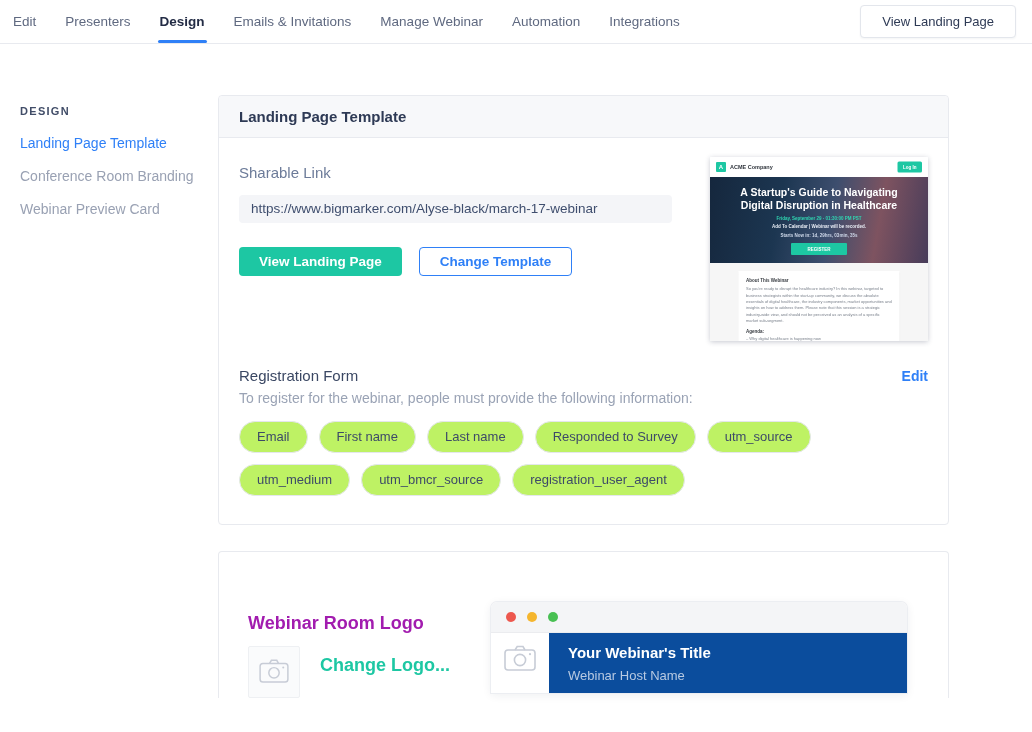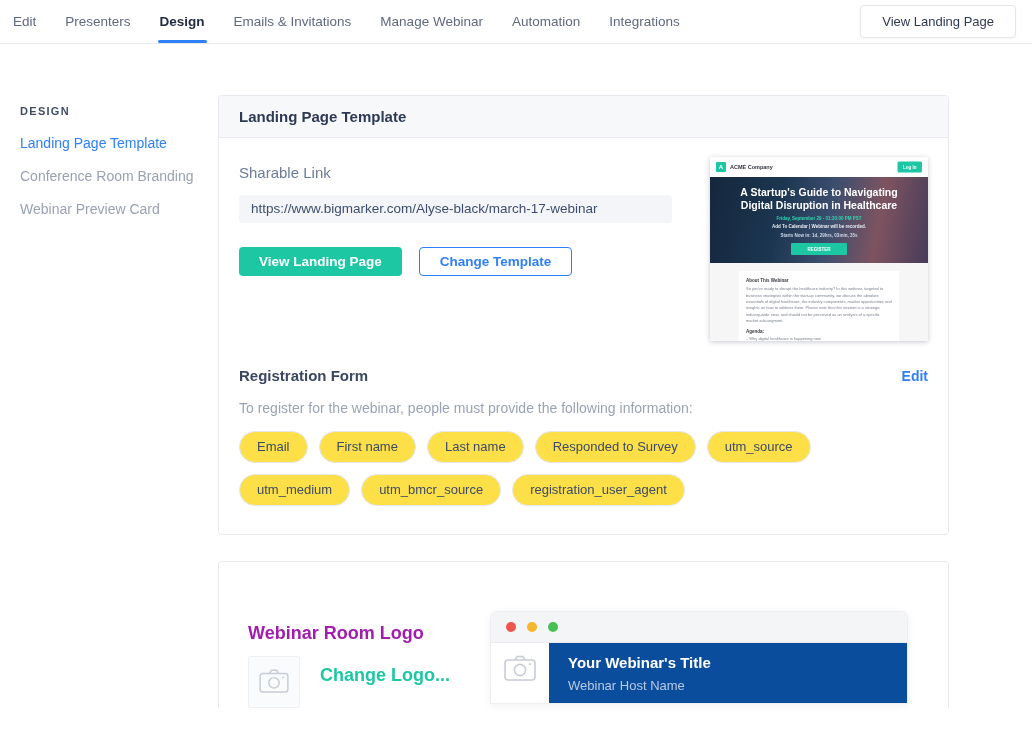--- a/index.html
+++ b/index.html
@@ -55,25 +55,25 @@
   .t-lower { height:156px; padding-top:16px; }
   .t-card { width:322px; margin:0 auto; background:#fff; box-shadow:0 1px 3px rgba(0,0,0,.12); padding:13px 15px; text-align:left; }
   .t-about-h { font-size:9px; font-weight:700; color:#35393f; }
   .t-about-p { margin-top:7px; font-size:8px; line-height:1.6; color:#74往7a82; color:#787f8a; }
   .t-agenda-h { margin-top:9px; font-size:9px; font-weight:700; color:#35393f; }
   .t-agenda-i { margin-top:5px; font-size:8px; color:#787f8a; }
 
   
   .reg { margin-top:26px; }
   .reg-head { display:flex; justify-content:space-between; align-items:center; }
-  .reg-title { font-size:15px; font-weight:700; color:#3a4763; }
+  .reg-title { font-size:15px; font-weight:400; color:#3a4763; }
   .edit-link { font-size:14px; color:#2f80f7; font-weight:600; cursor:pointer; text-decoration:none; }
-  .reg-desc { margin-top:16px; font-size:14px; color:#9aa3b5; }
+  .reg-desc { margin-top:6px; font-size:14px; color:#9aa3b5; }
   .pills { margin-top:15px; display:flex; flex-wrap:wrap; gap:11px; max-width:700px; }
-  .pill { border:1px solid #e4e7ec; border-radius:16px; padding:7px 17px; font-size:13px; color:#3d4a68; background:#fde047; line-height:16px; }
+  .pill { border:1px solid #e4e7ec; border-radius:16px; padding:7px 17px; font-size:13px; color:#3d4a68; background:#bef264; line-height:16px; }
 
   
   .card2 { margin-top:26px; border-radius:4px 4px 0 0; border-bottom:none; }
   .card2-body { padding:28px 20px 0; }
   .personalize { font-size:14px; font-weight:700; color:#2e3a55; line-height:17px; }
   .logo-row { margin-top:35px; display:flex; align-items:flex-start; }
   .logo-col { width:252px; flex:none; padding-left:9px; }
   .logo-label { font-size:18px; font-weight:700; color:#a21caf; line-height:17px; }
   .logo-upload { margin-top:14px; display:flex; align-items:flex-start; }
   .logo-box { width:52px; height:52px; background:#fafbfc; border:1px solid #eef0f3; border-radius:2px; display:flex; justify-content:center; align-items:center; }

